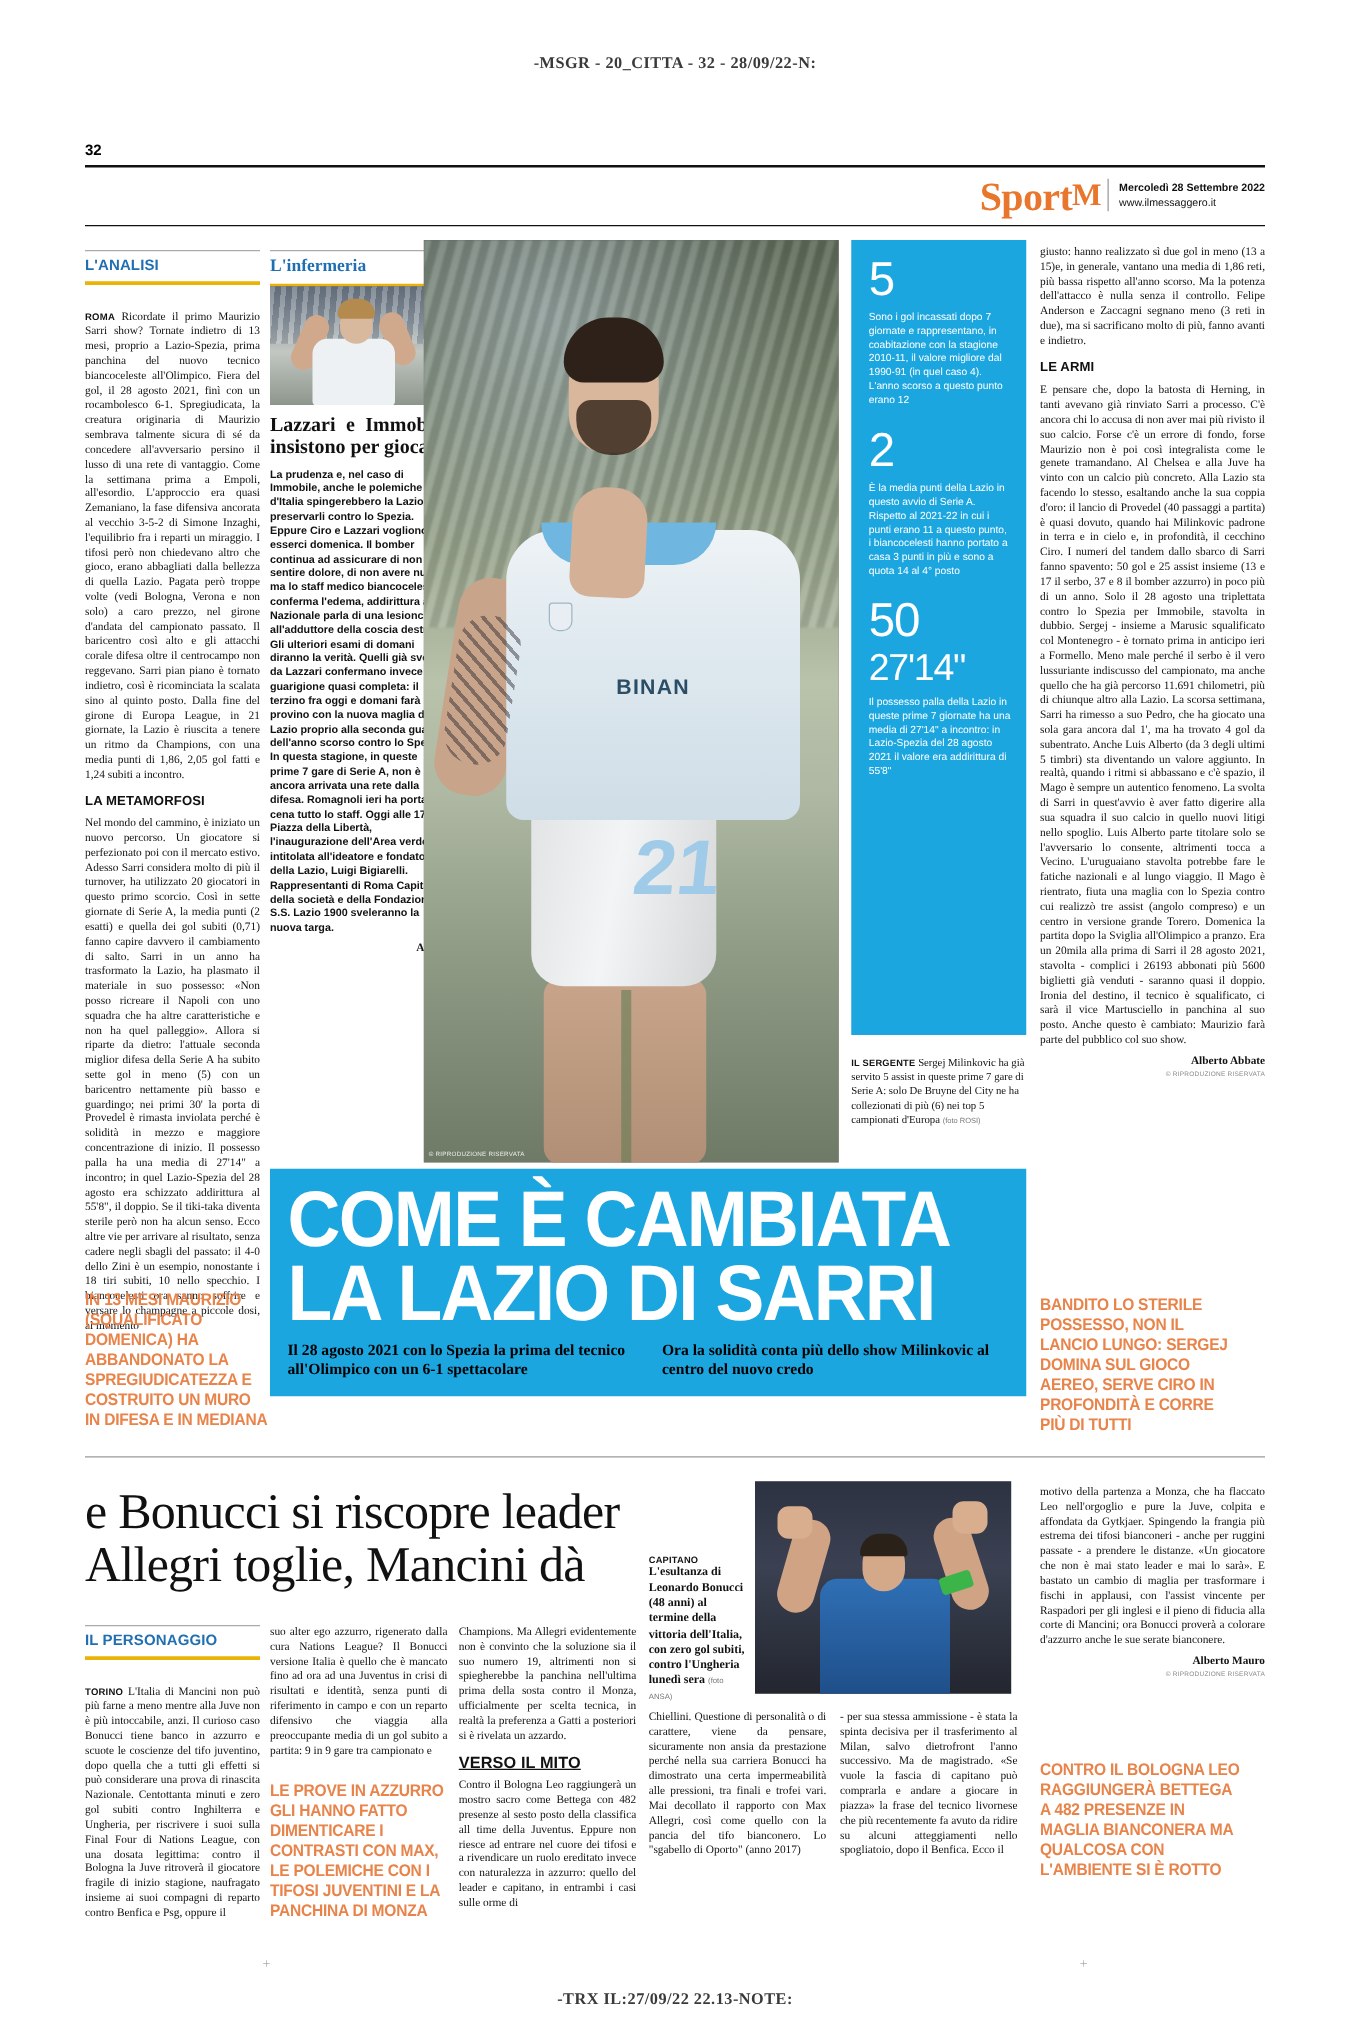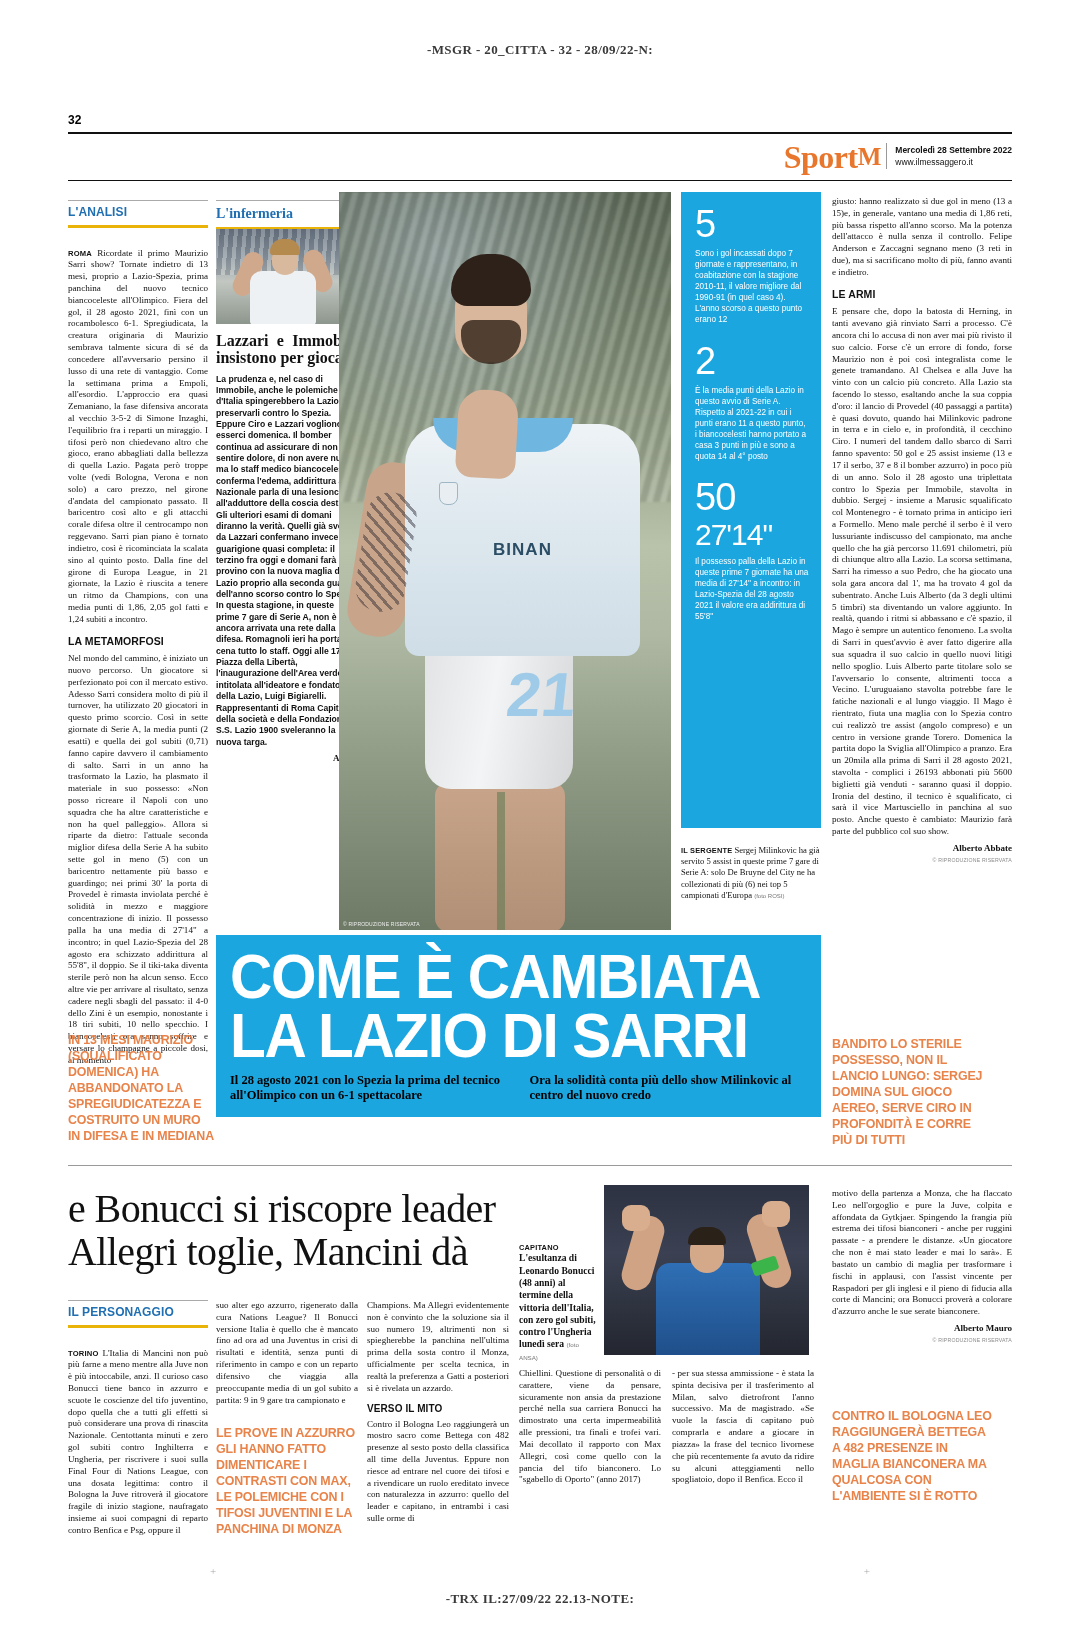--- a/index.html
+++ b/index.html
@@ -318,21 +318,21 @@
     <p><span class="dateline">TORINO</span> <span>L'Italia di Mancini non può più farne a meno mentre alla Juve non è più intoccabile, anzi. Il curioso caso Bonucci tiene banco in azzurro e scuote le coscienze del tifo juventino, dopo quella che a tutti gli effetti si può considerare una prova di rinascita Nazionale. Centottanta minuti e zero gol subiti contro Inghilterra e Ungheria, per riscrivere i suoi sulla Final Four di Nations League, con una dosata legittima: contro il Bologna la Juve ritroverà il giocatore fragile di inizio stagione, naufragato insieme ai suoi compagni di reparto contro Benfica e Psg, oppure il</span></p>
   </div>
 
   <div class="col" style="left:216px;top:1300px;width:142px;">
     <p>suo alter ego azzurro, rigenerato dalla cura Nations League? Il Bonucci versione Italia è quello che è mancato fino ad ora ad una Juventus in crisi di risultati e identità, senza punti di riferimento in campo e con un reparto difensivo che viaggia alla preoccupante media di un gol subito a partita: 9 in 9 gare tra campionato e</p>
   </div>
   <div class="orange-box" style="left:216px;top:1425px;width:165px;">LE PROVE IN AZZURRO GLI HANNO FATTO DIMENTICARE I CONTRASTI CON MAX, LE POLEMICHE CON I TIFOSI JUVENTINI E LA PANCHINA DI MONZA</div>
 
   <div class="col" style="left:367px;top:1300px;width:142px;">
     <p>Champions. Ma Allegri evidentemente non è convinto che la soluzione sia il suo numero 19, altrimenti non si spiegherebbe la panchina nell'ultima prima della sosta contro il Monza, ufficialmente per scelta tecnica, in realtà la preferenza a Gatti a posteriori si è rivelata un azzardo.</p>
-    <div class="subhead" style="font-size:10px;margin:7px 0 4px 0;">VERSO IL MITO</div>
+    <div class="subhead" style="font-size:13px;margin:7px 0 4px 0;text-decoration:underline;">VERSO IL MITO</div>
     <p>Contro il Bologna Leo raggiungerà un mostro sacro come Bettega con 482 presenze al sesto posto della classifica all time della Juventus. Eppure non riesce ad entrare nel cuore dei tifosi e a rivendicare un ruolo ereditato invece con naturalezza in azzurro: quello del leader e capitano, in entrambi i casi sulle orme di</p>
   </div>
 
   <div class="col" style="left:519px;top:1368px;width:142px;">
     <p>Chiellini. Questione di personalità o di carattere, viene da pensare, sicuramente non ansia da prestazione perché nella sua carriera Bonucci ha dimostrato una certa impermeabilità alle pressioni, tra finali e trofei vari. Mai decollato il rapporto con Max Allegri, così come quello con la pancia del tifo bianconero. Lo "sgabello di Oporto" (anno 2017)</p>
   </div>
 
   <div class="col" style="left:672px;top:1368px;width:142px;">
     <p>- per sua stessa ammissione - è stata la spinta decisiva per il trasferimento al Milan, salvo dietrofront l'anno successivo. Ma de magistrado. «Se vuole la fascia di capitano può comprarla e andare a giocare in piazza» la frase del tecnico livornese che più recentemente fa avuto da ridire su alcuni atteggiamenti nello spogliatoio, dopo il Benfica. Ecco il</p>
   </div>

